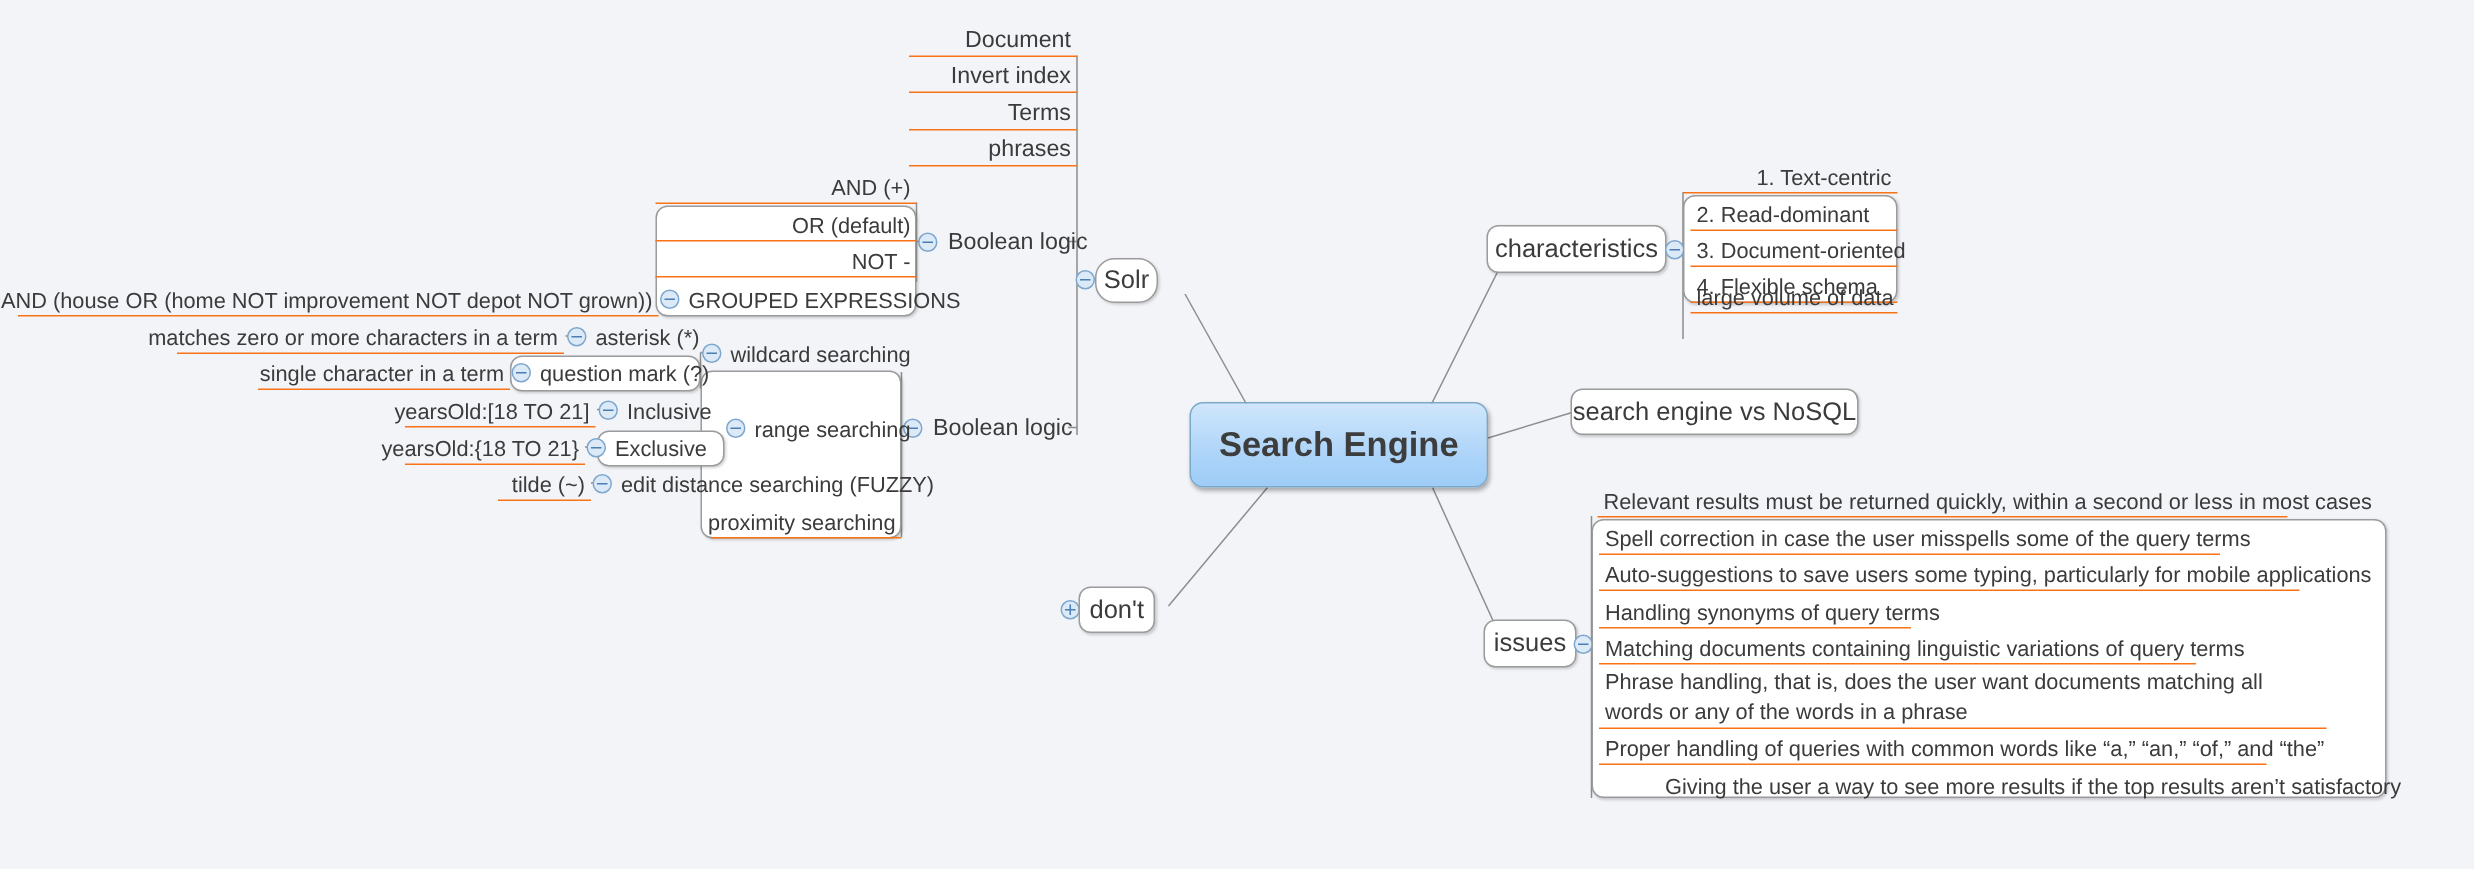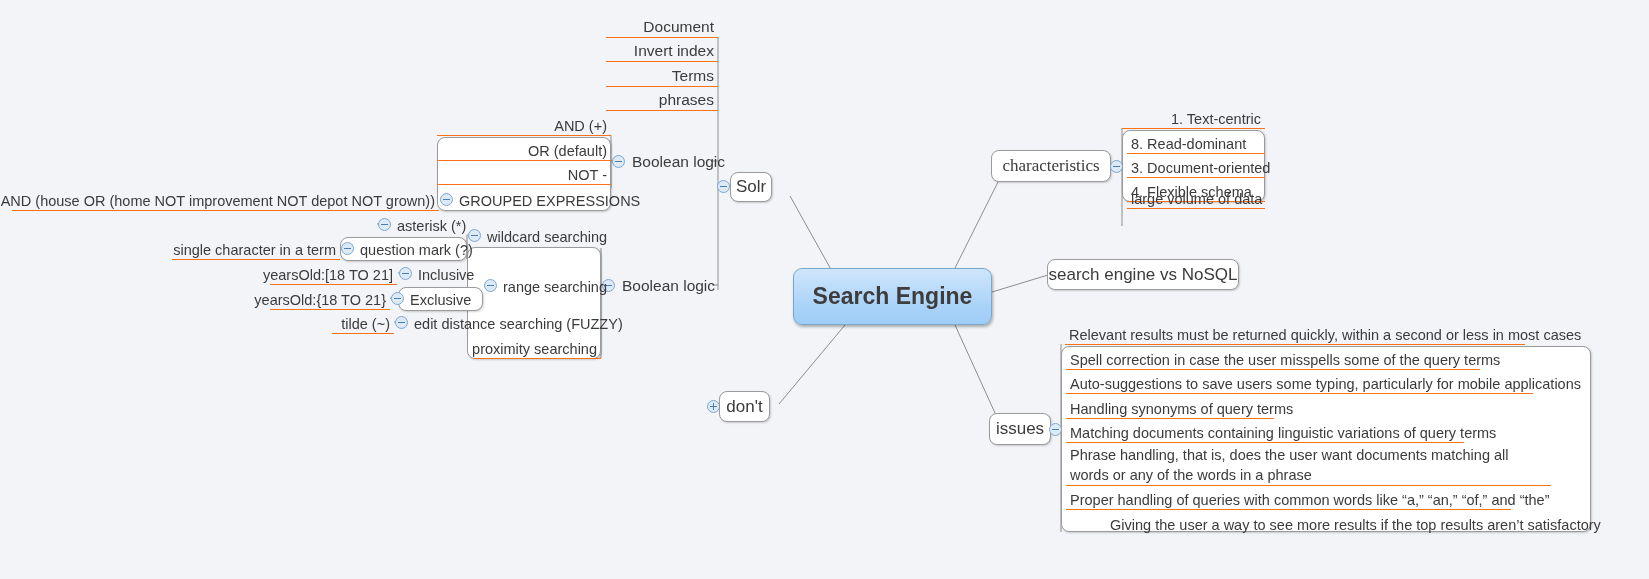--- a/index.html
+++ b/index.html
@@ -151,21 +151,21 @@
       <path d="M1061,344 L1061,532"></path>
       <path d="M1049,429 L1061,429"></path>
     </g>
   </svg>
 
   <div class="node root" style="left:793px;top:268px;width:199px;height:57px;">
     <span>Search Engine</span>
   </div>
 
   <div class="toggle" style="left:717px;top:180px;"></div>
-  <div class="node boxed" style="left:730px;top:172px;width:42px;height:30px;">
+  <div class="node boxed" style="left:730px;top:172px;width:42px;height:30px;border-radius:13px;">
     <span>Solr</span>
   </div>
 
   <div class="leaf r mid" style="left:606px;top:16px;width:112px;height:22px;">
     <span>Document</span>
   </div>
   <div class="leaf r mid" style="left:606px;top:40px;width:112px;height:22px;">
     <span>Invert index</span>
   </div>
   <div class="leaf r mid" style="left:606px;top:65px;width:112px;height:22px;">
@@ -208,20 +208,23 @@
   <div class="toggle" style="left:468px;top:229px;"></div>
   <div class="leaf l noline" style="left:483px;top:225px;width:112px;height:21px;">
     <span>wildcard searching</span>
   </div>
 
   <div class="groupbox" style="left:340px;top:237px;width:127px;height:24px;"></div>
   <div class="toggle" style="left:378px;top:218px;"></div>
   <div class="leaf l noline" style="left:393px;top:214px;width:74px;height:21px;">
     <span>asterisk (*)</span>
   </div>
+  <div class="leaf r" style="left:118px;top:213px;width:258px;height:23px;">
+    <span>matches zero or more characters in a term</span>
+  </div>
 
   <div class="toggle" style="left:341px;top:242px;"></div>
   <div class="leaf l noline" style="left:356px;top:238px;width:110px;height:21px;">
     <span>question mark (?)</span>
   </div>
   <div class="leaf r" style="left:172px;top:237px;width:168px;height:23px;">
     <span>single character in a term</span>
   </div>
 
   <div class="toggle" style="left:484px;top:279px;"></div>
@@ -256,31 +259,31 @@
 
   <div class="leaf r" style="left:474px;top:336px;width:127px;height:23px;">
     <span>proximity searching</span>
   </div>
 
   <div class="toggle plus" style="left:707px;top:400px;"></div>
   <div class="node boxed" style="left:719px;top:391px;width:51px;height:31px;">
     <span>don't</span>
   </div>
 
-  <div class="node boxed" style="left:991px;top:150px;width:120px;height:32px;font-family:Liberation Serif, serif;">
+  <div class="node boxed" style="left:991px;top:150px;width:120px;height:32px;">
     <span>characteristics</span>
   </div>
   <div class="toggle" style="left:1110px;top:160px;"></div>
 
   <div class="groupbox" style="left:1122px;top:130px;width:143px;height:72px;"></div>
   <div class="leaf l" style="left:1122px;top:107px;width:143px;height:22px;justify-content:flex-end;">
     <span>1. Text-centric</span>
   </div>
   <div class="leaf l" style="left:1127px;top:131px;width:138px;height:23px;">
-    <span>8. Read-dominant</span>
+    <span>2. Read-dominant</span>
   </div>
   <div class="leaf l" style="left:1127px;top:155px;width:138px;height:23px;text-align:right;">
     <span>3. Document-oriented</span>
   </div>
   <div class="leaf l" style="left:1127px;top:179px;width:138px;height:23px;">
     <span>4. Flexible schema</span>
   </div>
   <div class="leaf l" style="left:1127px;top:186px;width:138px;height:23px;">
     <span>large volume of data</span>
   </div>

